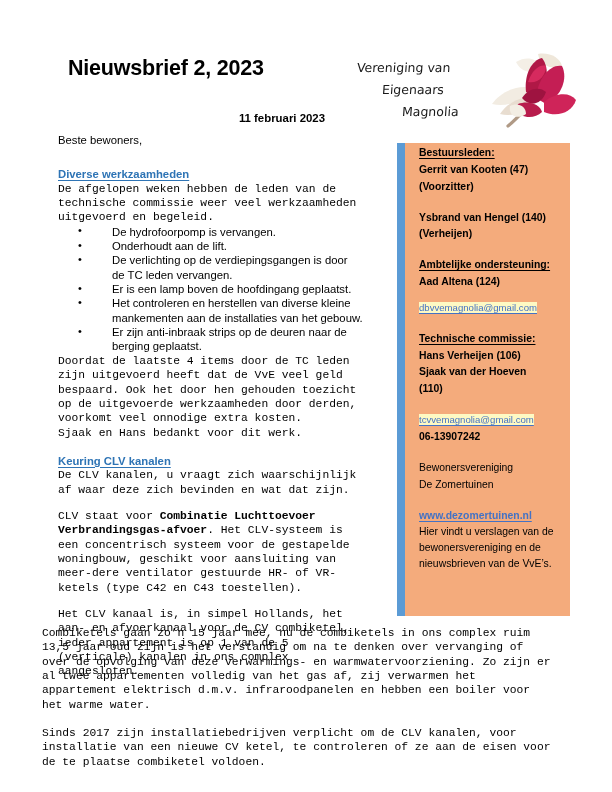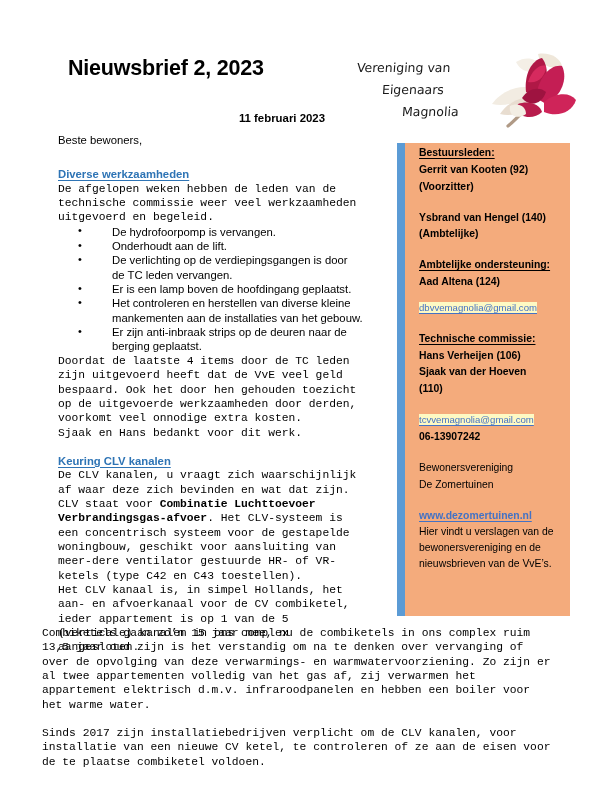--- a/index.html
+++ b/index.html
@@ -100,21 +100,21 @@
 
   h2.section {
     margin: 0 0 0 0;
     font-size: 11.3px;
     font-weight: bold;
     color: #2e74b5;
     text-decoration: underline;
     text-underline-offset: 1.5px;
   }
   .para { margin: 0; font-family: Liberation Mono, monospace; }
-  .para.spaced { }
+  .para.spaced { margin-top: 12px; }
 
   ul.bullets {
     margin: 0 0 0 0;
     padding-left: 38px;
     list-style: none;
   }
   ul.bullets li {
     position: relative;
     margin: 0;
     padding-left: 16px;
@@ -257,27 +257,27 @@
   <div class="col-full">
     <p class="para">Combiketels gaan zo’n 15 jaar mee, nu de combiketels in ons complex ruim 13,5 jaar oud zijn is het verstandig om na te denken over vervanging of over de opvolging van deze verwarmings- en warmwatervoorziening. Zo zijn er al twee appartementen volledig van het gas af, zij verwarmen het appartement elektrisch d.m.v. infraroodpanelen en hebben een boiler voor het warme water.</p>
     <p class="para">Sinds 2017 zijn installatiebedrijven verplicht om de CLV kanalen, voor installatie van een nieuwe CV ketel, te controleren of ze aan de eisen voor de te plaatse combiketel voldoen.</p>
   </div>
 
   <div class="sidebox">
     <div class="sidebox-bar"></div>
     <div class="sidebox-inner">
 
       <div class="sb-head">Bestuursleden:</div>
-      <div class="sb-line">Gerrit van Kooten (92)</div>
+      <div class="sb-line">Gerrit van Kooten (47)</div>
       <div class="sb-line">(Voorzitter)</div>
 
       <div class="sb-gap"></div>
 
       <div class="sb-line">Ysbrand van Hengel (140)</div>
-      <div class="sb-line">(Ambtelijke)</div>
+      <div class="sb-line">(Verheijen)</div>
 
       <div class="sb-gap"></div>
 
       <div class="sb-head">Ambtelijke ondersteuning:</div>
       <div class="sb-line">Aad Altena (124)</div>
 
       <div class="sb-gap-sm"></div>
 
       <div><a class="sb-link" href="#">dbvvemagnolia@gmail.com</a></div>
 

